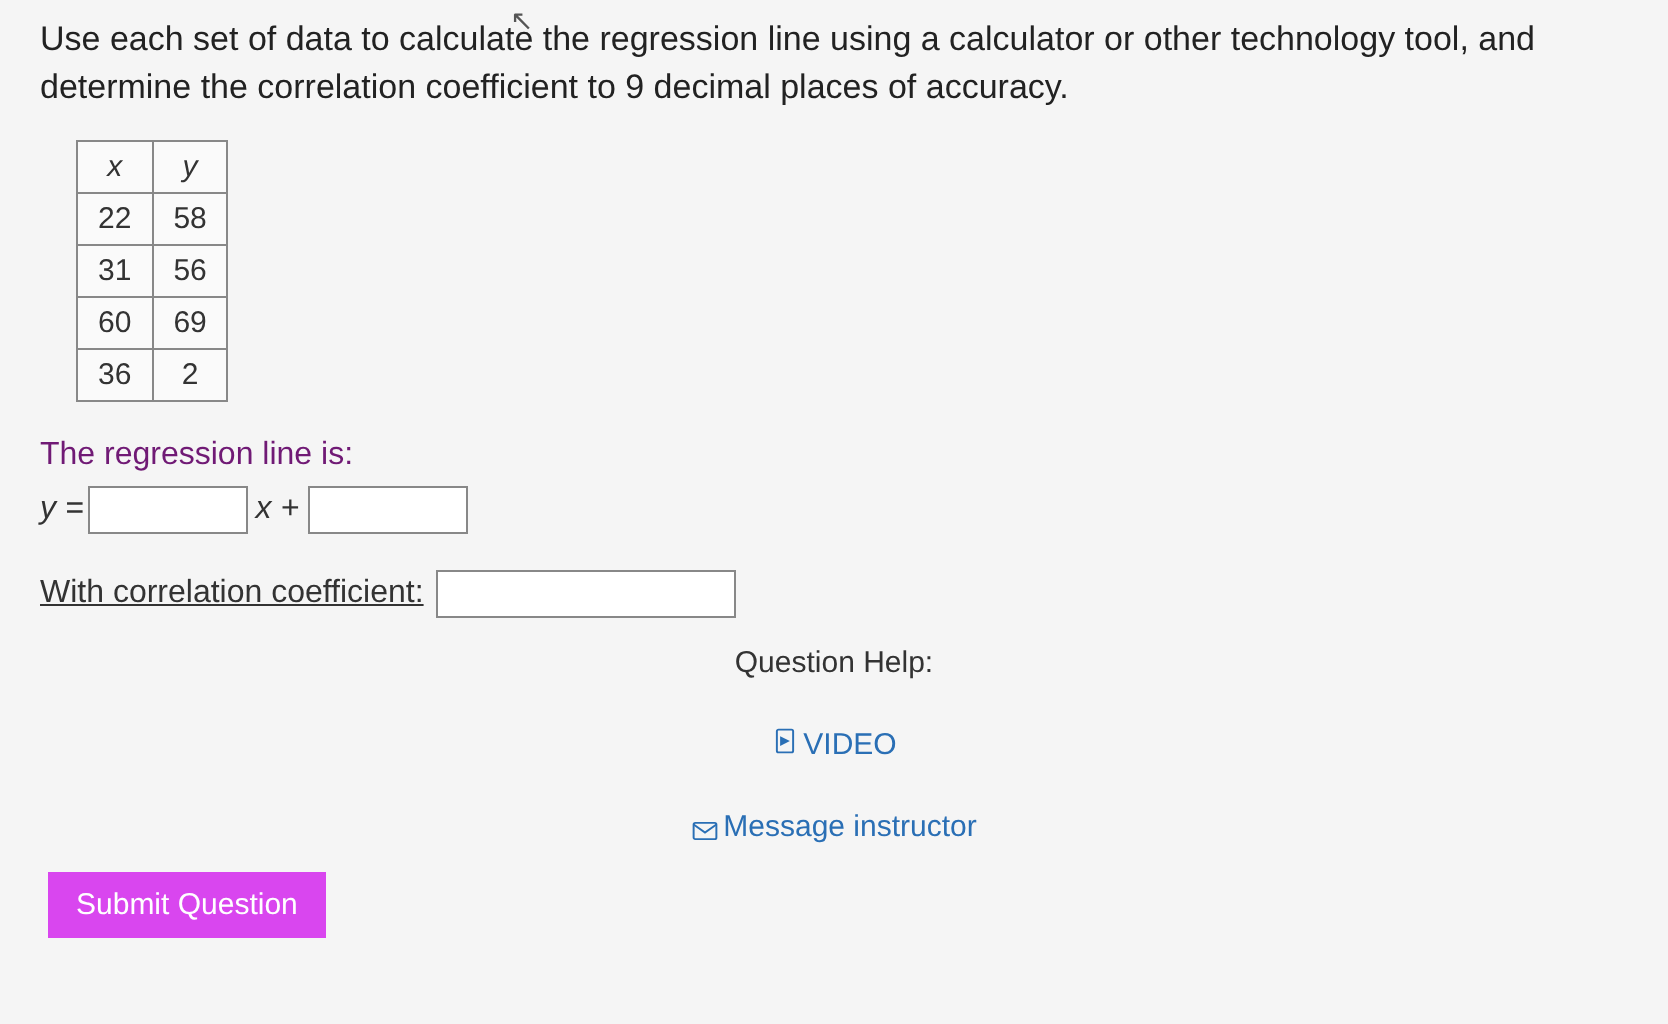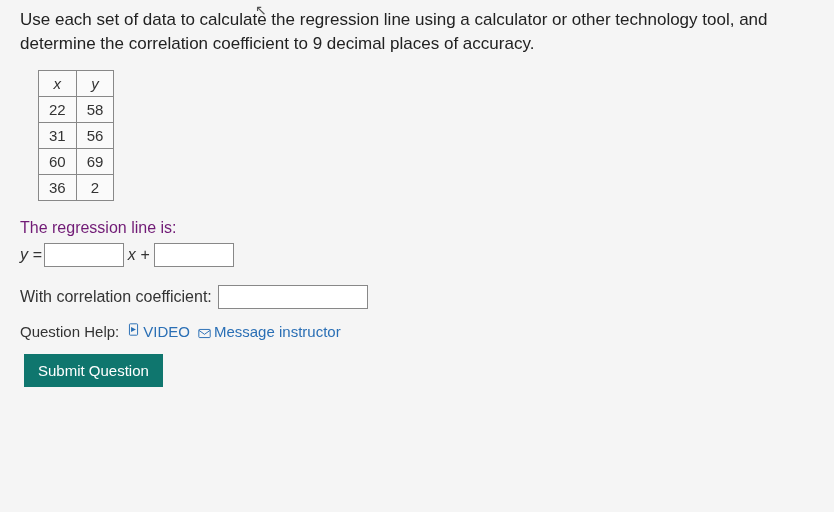--- a/index.html
+++ b/index.html
@@ -71,48 +71,50 @@
     .x-plus {
       font-style: italic;
       margin: 0 2px;
     }
     .coeff-row {
       display: flex;
       align-items: center;
       gap: 6px;
       font-size: 16px;
       margin-bottom: 14px;
+      text-decoration: underline;
     }
     .help-row {
       font-size: 15px;
       margin-bottom: 14px;
       display: flex;
       align-items: center;
-      gap: 8px;
+      gap: 24px;
+      flex-direction: column;
     }
     .help-row .video-link {
       color: #2a6fb5;
       text-decoration: none;
       display: inline-flex;
       align-items: flex-start;
       gap: 3px;
     }
     .help-row .msg-link {
       color: #2a6fb5;
       text-decoration: none;
       display: inline-flex;
       align-items: flex-end;
       gap: 3px;
     }
     .doc-icon-svg, .env-icon-svg {
       width: 13px;
       height: 13px;
     }
     .submit-btn {
-      background: #0f766e;
+      background: #d946ef;
       color: #fff;
       border: none;
       padding: 8px 14px;
       font-size: 15px;
       cursor: pointer;
       margin-left: 4px;
     }
   </style>
 </head>
 <body>

